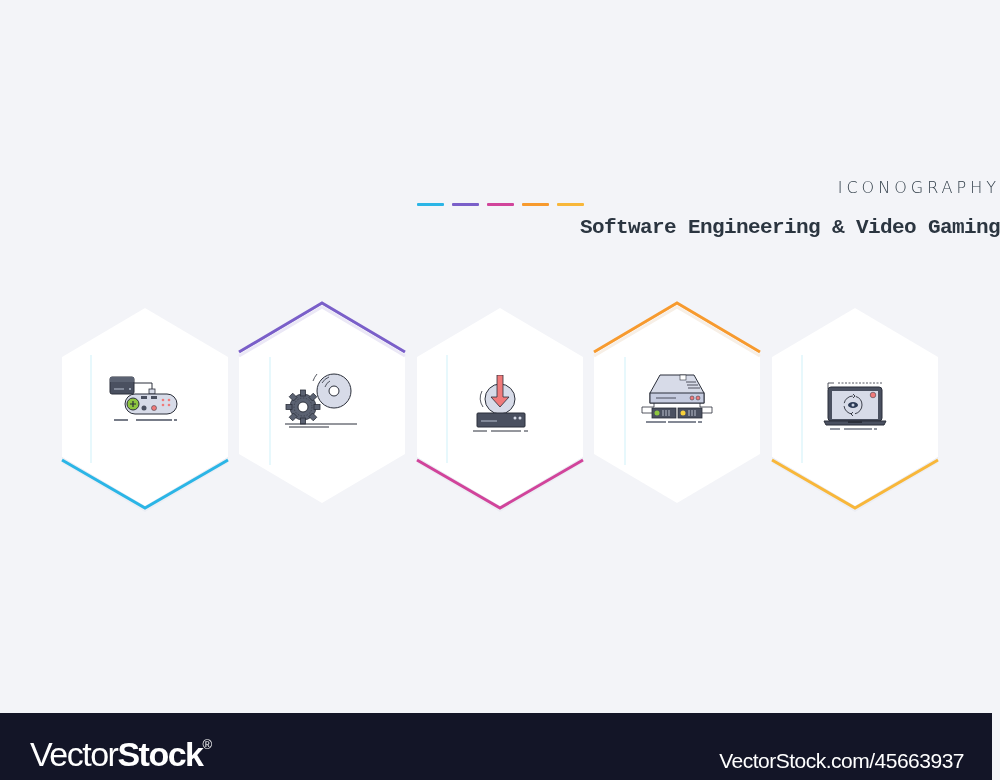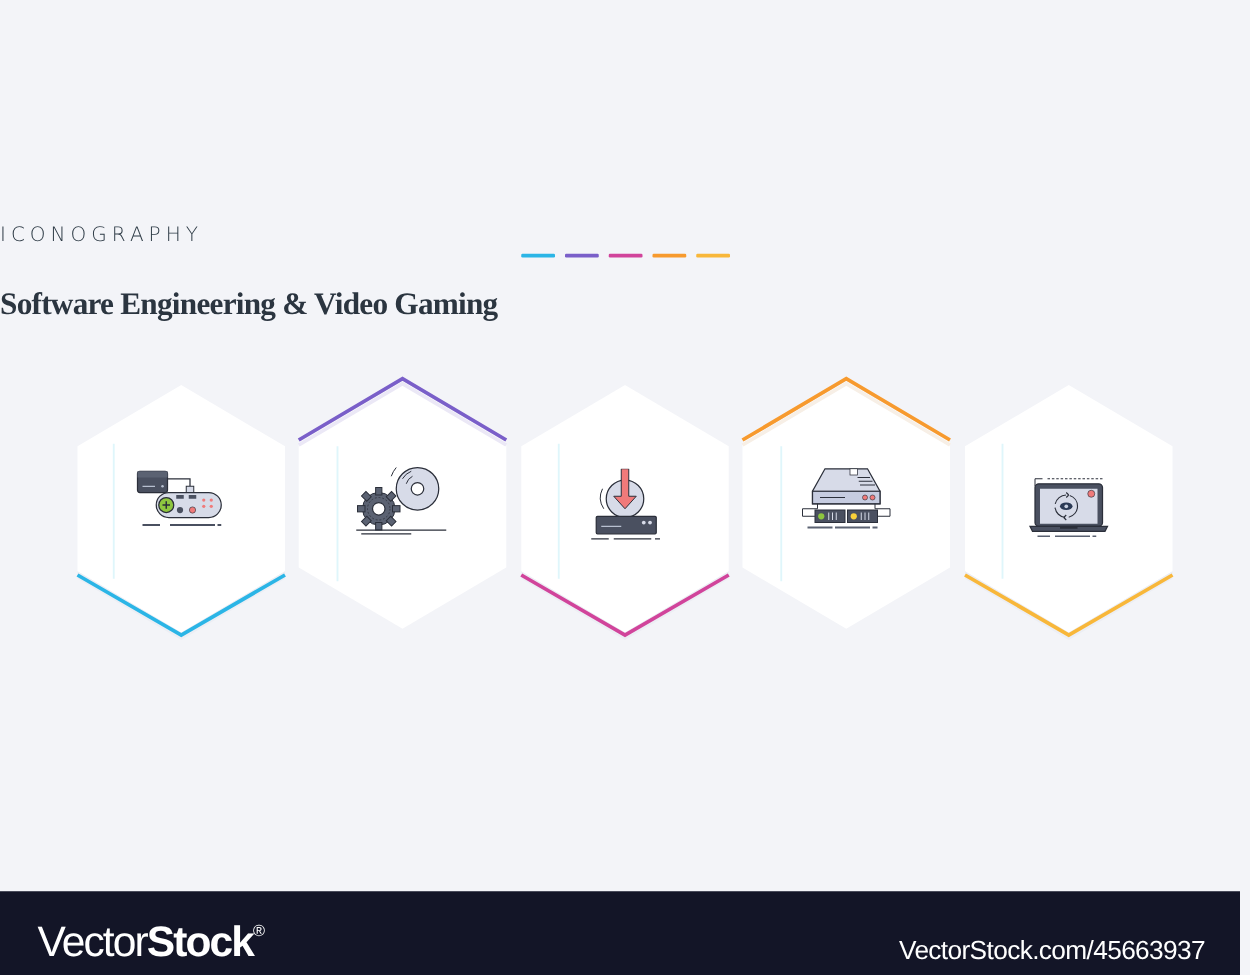--- a/index.html
+++ b/index.html
@@ -1,22 +1,22 @@
 <!DOCTYPE html>
 <html><head>
 <meta charset="utf-8">
 <style>
   * { margin:0; padding:0; box-sizing:border-box; }
   html, body { width:1000px; height:780px; overflow:hidden; }
   body { background:#f3f4f8; font-family:"Liberation Sans", sans-serif; position:relative; }
-  .header { position:absolute; left:0; top:178px; width:1000px; text-align:left; }
+  .header { position:absolute; left:0; top:178px; width:1000px; text-align:right; }
   .kicker { font-size:16px; letter-spacing:4px; color:#2d3a45; font-family:"DejaVu Sans", sans-serif; font-weight:300; }
   .bars { display:flex; justify-content:center; gap:8px; margin-top:6px; }
   .bars span { display:block; width:27px; height:3px; border-radius:1px; }
-  .title { margin-top:24px; font-size:25px; font-weight:700; color:#2b3540; font-family:Liberation Serif, serif; letter-spacing:-0.6px; }
+  .title { margin-top:10px; font-size:21px; font-weight:700; color:#2b3540; font-family:Liberation Mono, monospace; letter-spacing:-0.6px; }
   .hexrow { position:absolute; left:0; top:0; width:1000px; height:700px; }
   .hex { position:absolute; width:170px; height:210px; }
   .hex svg.frame { position:absolute; left:0; top:0; width:170px; height:210px; overflow:visible; }
   .hex .icon { position:absolute; left:40px; top:70px; width:90px; height:70px; }
   .footer { position:absolute; left:0; top:700px; width:992px; height:80px; background:#131527;margin-top:13px; }
   .brand { position:absolute; left:30px; top:22px; color:#fff; font-size:34px; font-family:"Liberation Sans", sans-serif; letter-spacing:-1.5px; }
   .brand .light { font-weight:400; }
   .brand .bold { font-weight:700; }
   .brand sup { font-size:13px; vertical-align:top; position:relative; top:2px; letter-spacing:0; }
   .url { position:absolute; right:28px; top:36px; color:#fff; font-size:21px; font-family:"Liberation Sans", sans-serif; letter-spacing:-0.5px; }

